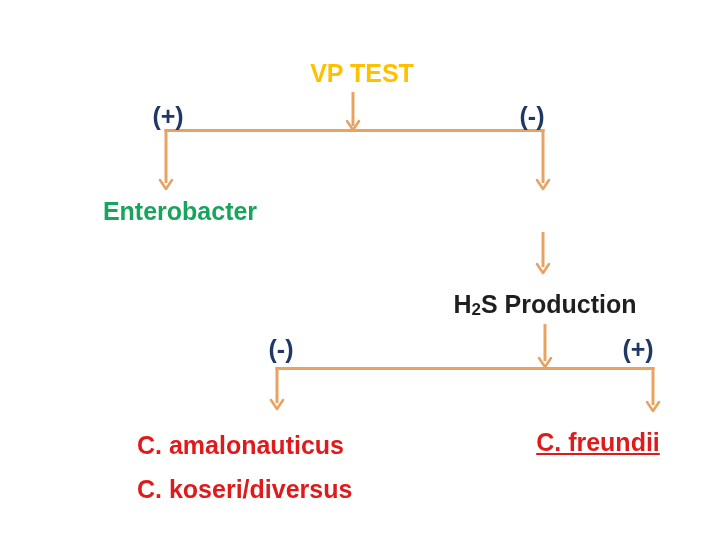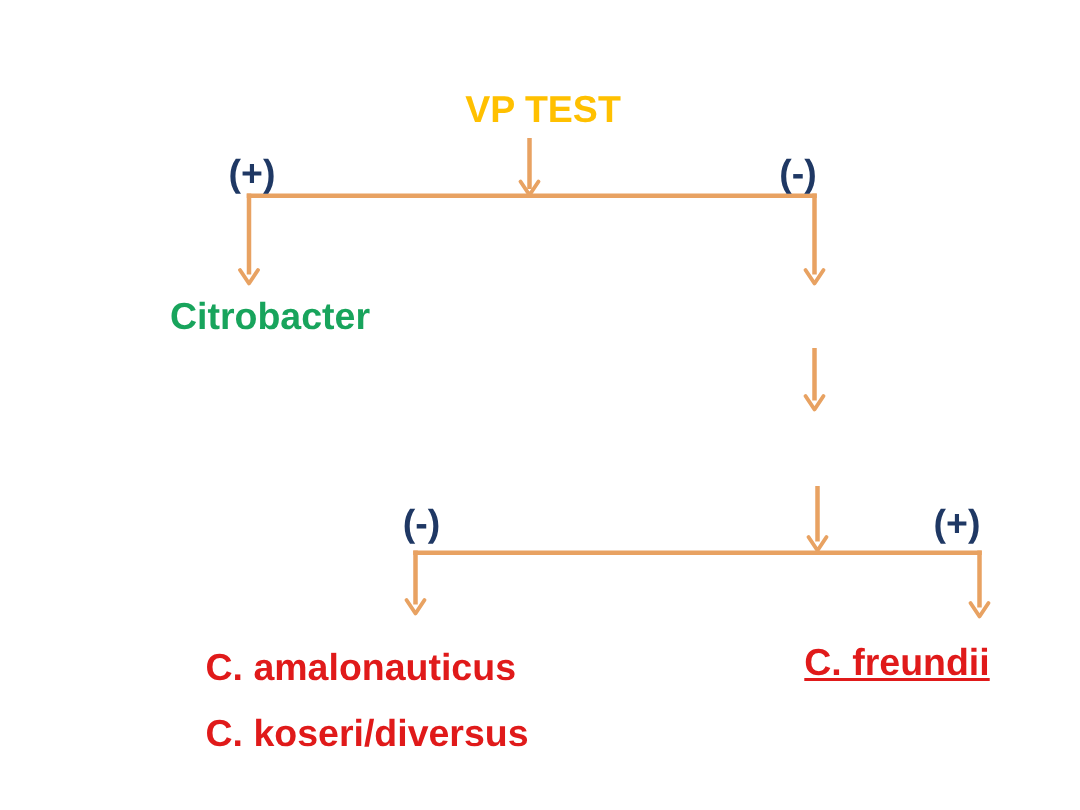--- a/index.html
+++ b/index.html
@@ -82,23 +82,26 @@
     <line x1="653" y1="367" x2="653" y2="405"></line>
     <path class="head" d="M647,402 L653,411 L659,402"></path>
   </svg>
 
   <div class="lbl title centered" style="left:362px; top:57px;">VP TEST</div>
 
   <div class="lbl sign centered" style="left:168px; top:100px;">(+)</div>
 
   <div class="lbl sign centered" style="left:532px; top:100px;">(-)</div>
 
-  <div class="lbl genus centered" style="left:180px; top:195px;">Citrobacter</div>
+  <div class="lbl genus centered" style="left:180px; top:195px;">Enterobacter</div>
 
 
+  <div class="lbl testname centered" style="left:545px; top:288px;">
+    <span>H</span><span class="sub">2</span><span>S Production</span>
+  </div>
 
   <div class="lbl sign centered" style="left:281px; top:333px;">(-)</div>
 
   <div class="lbl sign centered" style="left:638px; top:333px;">(+)</div>
 
   <div class="lbl species" style="left:137px; top:429px;">C. amalonauticus</div>
 
   <div class="lbl species" style="left:137px; top:473px;">C. koseri/diversus</div>
 
   <div class="lbl species centered" style="left:598px; top:426px;text-decoration:underline;">C. freundii</div>

